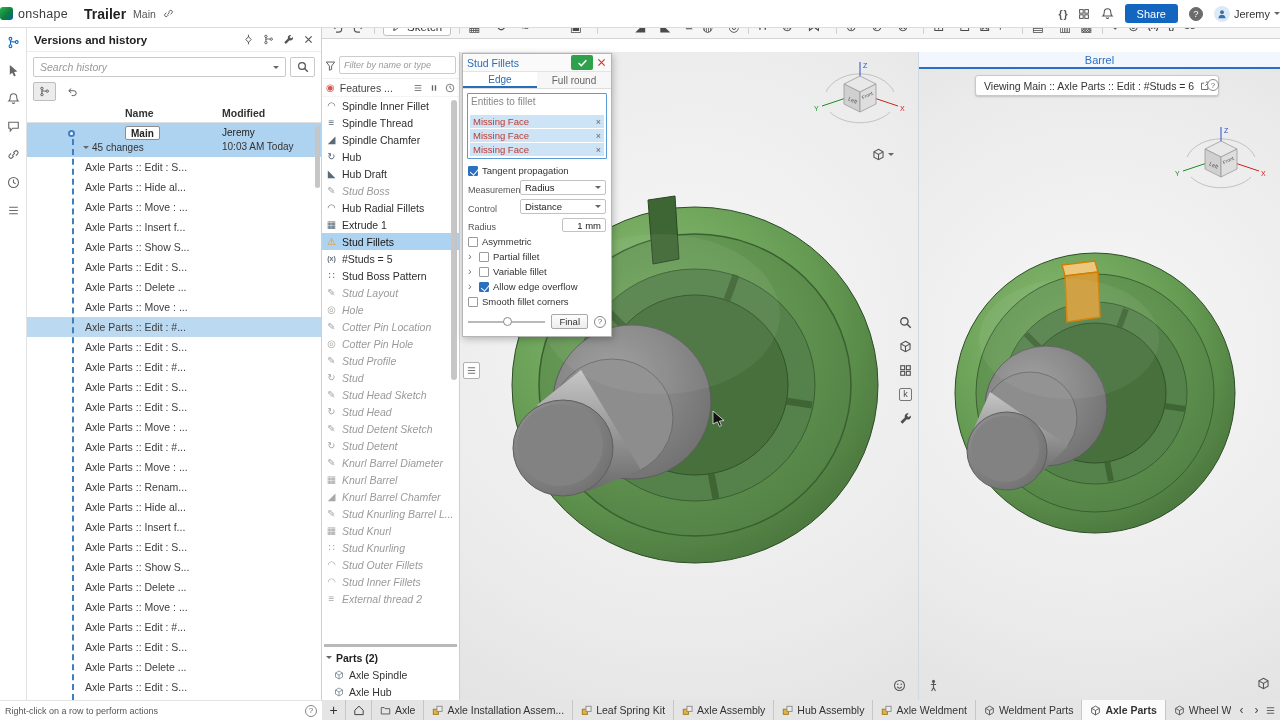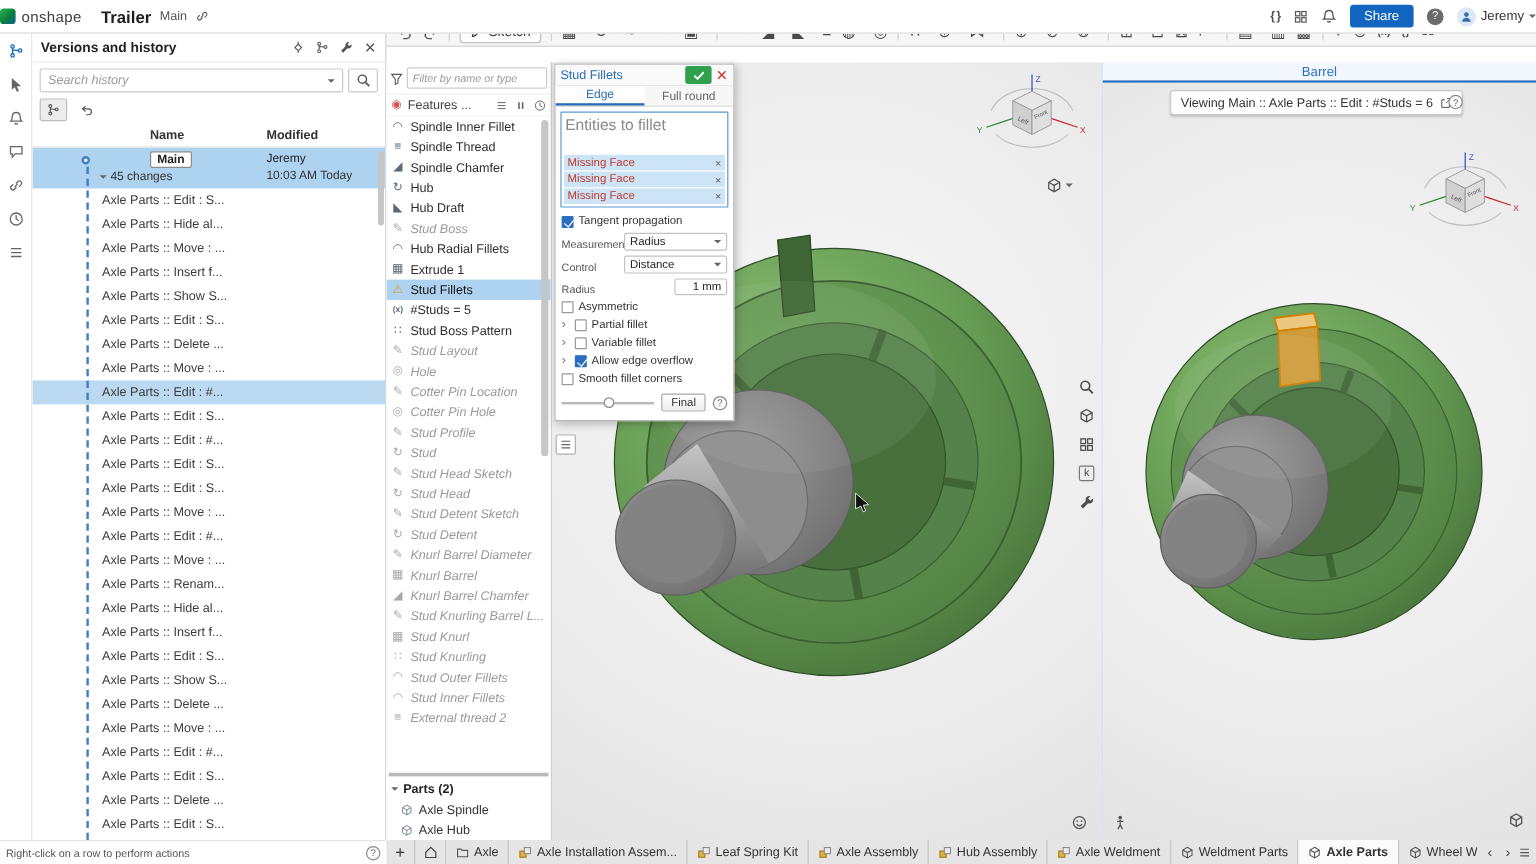--- a/index.html
+++ b/index.html
@@ -100,21 +100,21 @@
 
 #dialog{position:absolute;left:462px;top:53px;width:150px;background:#fff;border:1px solid #b5b5b5;box-shadow:1px 2px 7px rgba(0,0,0,.25);z-index:8}
 .dlg-title{height:18px;display:flex;align-items:center;padding:0 4px;background:#fafafa;border-bottom:1px solid #e4e4e4}
 .dlg-title .t{color:#2b6cb8;font-size:10.5px;flex:1;white-space:nowrap;overflow:hidden}
 .btn-ok{width:22px;height:15px;background:#2fa14c;border-radius:2px;display:flex;align-items:center;justify-content:center;color:#fff;margin-right:3px;flex:none}
 .btn-cancel{color:#d4382c;flex:none;display:flex}
 .dlg-tabs{display:flex;height:17px;border-bottom:1px solid #ddd;background:#f7f7f7}
 .dlg-tab{flex:1;display:flex;align-items:center;justify-content:center;font-size:10px;color:#666}
 .dlg-tab.active{color:#2b6cb8;border-bottom:2px solid #2b6cb8;background:#fff}
 .entities{margin:4px;border:1px solid #5b9bd5;padding:2px 2px 1px;border-radius:1px}
-.entities .cap{font-size:13px;color:#888;margin:0 1px 18px}
+.entities .cap{font-size:10px;color:#888;margin:0 1px 8px}
 .ent-row{height:13px;background:#cde3f6;display:flex;align-items:center;padding:0 3px;margin-bottom:1px;font-size:9.5px;color:#c0392b}
 .ent-row .x{margin-left:auto;color:#666;font-size:9px}
 .dlg-row{display:flex;align-items:flex-end;padding:2px 5px;gap:4px;font-size:9.5px;color:#333}
 .cb{width:10px;height:10px;border:1px solid #9a9a9a;border-radius:1px;background:#fff;flex:none;position:relative}
 .cb.checked{background:#2a6fc0;border-color:#2a6fc0}
 .cb.checked::after{content:"";position:absolute;left:2.5px;top:0;width:3.5px;height:6.5px;border:solid #fff;border-width:0 1.5px 1.5px 0;transform:rotate(40deg)}
 .sel-label{width:48px;color:#555;font-size:9px;flex:none}
 .sel-box{flex:1;height:15px;border:1px solid #c2c2c2;border-radius:2px;display:flex;align-items:center;padding:0 4px;font-size:9.5px;background:#fff;color:#222}
 .sel-box .caret-dn{margin-left:auto}
 .num-box{width:44px;height:14px;border:1px solid #c2c2c2;border-radius:2px;display:flex;align-items:center;justify-content:flex-end;padding:0 4px;font-size:9.5px;margin-left:auto;color:#222}

